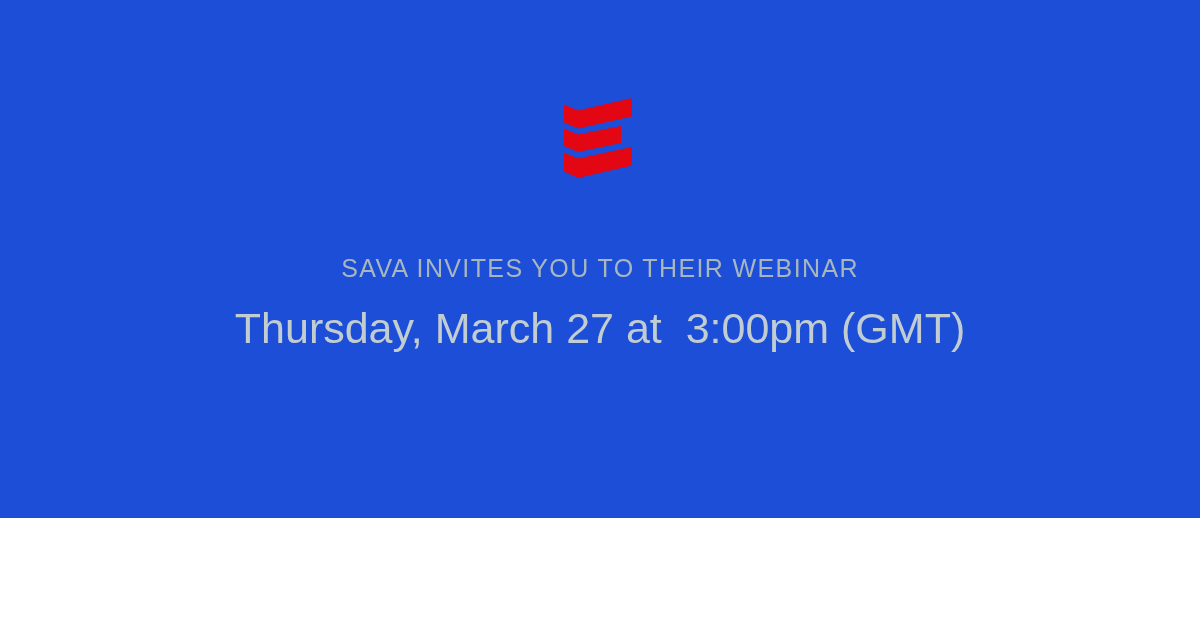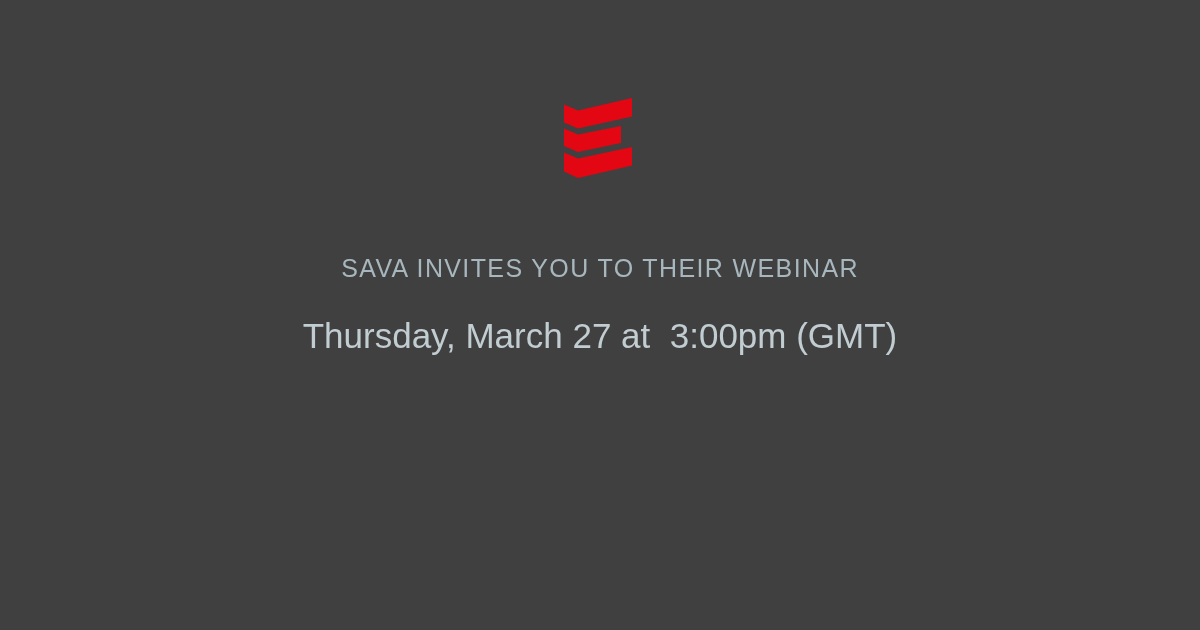--- a/index.html
+++ b/index.html
@@ -8,22 +8,22 @@
   }
   body {
     width: 1200px;
     height: 630px;
     overflow: hidden;
     font-family: "Liberation Sans", sans-serif;
   }
   .webinar-card {
     position: relative;
     width: 1200px;
-    height: 630px;
-    background: #404040;
+    height: 518px;
+    background: #1d4ed8;
     display: flex;
     flex-direction: column;
     align-items: center;
     box-sizing: border-box;
   }
   .brand-logo {
     position: absolute;
     top: 98px;
     left: 50%;
     transform: translateX(-50%);
@@ -55,25 +55,25 @@
     font-size: 46px;
     line-height: 59px;
     font-weight: 400;
     color: #FFFFFF;
     margin: 0;
     padding-top: 17px;
     max-width: 790px;
     letter-spacing: -0.004em;
   }
   .webinar-datetime {
-    font-size: 35px;
+    font-size: 43px;
     line-height: 44px;
     font-weight: 400;
     color: #C2CDD2;
-    margin: 12px;
+    margin: 4px;
     padding-top: 18px;
     white-space: pre;
     text-align: center;
   }
 </style>
 </head>
 <body>
 
 <div class="webinar-card">
 

